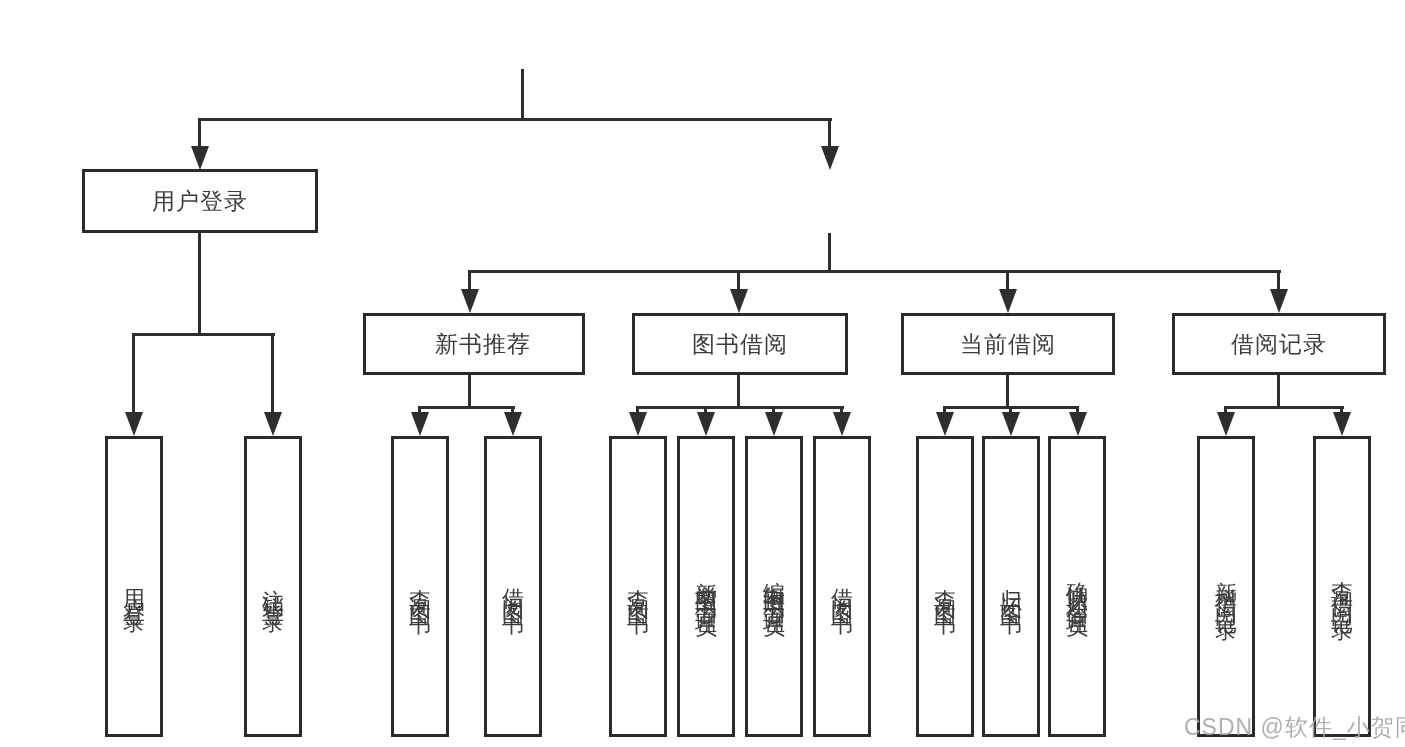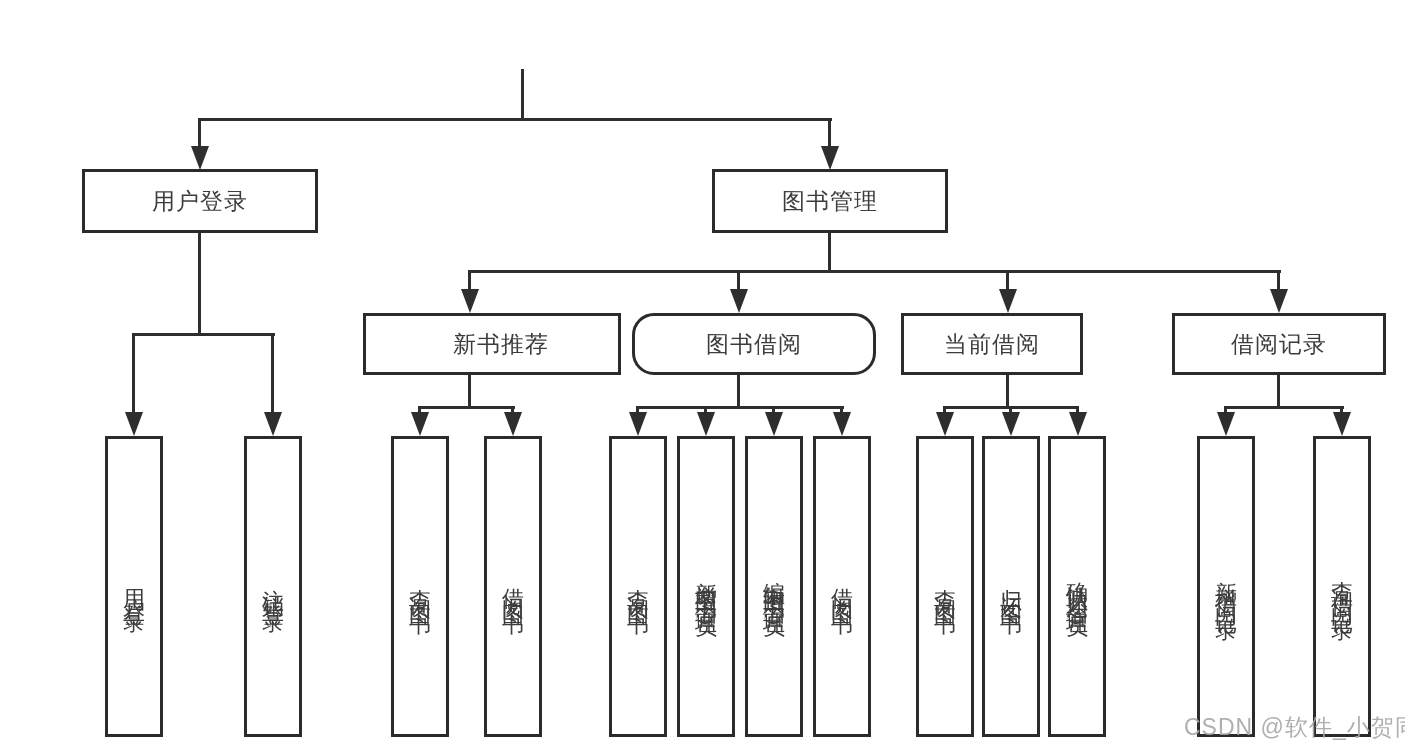--- a/index.html
+++ b/index.html
@@ -61,49 +61,46 @@
   <div class="ln" style="left:521px;top:69px;width:3px;height:52px;"></div>
   <div class="ln" style="left:198px;top:118px;width:634px;height:3px;"></div>
   <div class="ln" style="left:198px;top:118px;width:3px;height:31px;"></div>
   <div class="ar" style="left:191px;top:146px;"></div>
   <div class="ln" style="left:828px;top:118px;width:3px;height:31px;"></div>
   <div class="ar" style="left:821px;top:146px;"></div>
 
   <div class="hbox" style="left:82px;top:169px;width:236px;height:64px;">
     <span>用户登录</span>
   </div>
-  <div class="hbox" style="left:712px;top:169px;width:236px;height:64px;">
-    <span>图书管理</span>
-  </div>
 
   <div class="ln" style="left:198px;top:233px;width:3px;height:102px;"></div>
   <div class="ln" style="left:132px;top:333px;width:143px;height:3px;"></div>
   <div class="ln" style="left:132px;top:333px;width:3px;height:80px;"></div>
   <div class="ar" style="left:125px;top:412px;"></div>
   <div class="ln" style="left:271px;top:333px;width:3px;height:80px;"></div>
   <div class="ar" style="left:264px;top:412px;"></div>
 
   <div class="ln" style="left:828px;top:233px;width:3px;height:39px;"></div>
   <div class="ln" style="left:468px;top:270px;width:813px;height:3px;"></div>
   <div class="ln" style="left:468px;top:270px;width:3px;height:22px;"></div>
   <div class="ar" style="left:461px;top:289px;"></div>
   <div class="ln" style="left:737px;top:270px;width:3px;height:22px;"></div>
   <div class="ar" style="left:730px;top:289px;"></div>
   <div class="ln" style="left:1006px;top:270px;width:3px;height:22px;"></div>
   <div class="ar" style="left:999px;top:289px;"></div>
   <div class="ln" style="left:1277px;top:270px;width:3px;height:22px;"></div>
   <div class="ar" style="left:1270px;top:289px;"></div>
 
-  <div class="hbox" style="left:363px;top:313px;width:258px;height:62px;padding-left:18px;">
+  <div class="hbox" style="left:363px;top:313px;width:222px;height:62px;padding-left:18px;">
     <span>新书推荐</span>
   </div>
-  <div class="hbox" style="left:632px;top:313px;width:244px;height:62px;border-radius:22px;">
+  <div class="hbox" style="left:632px;top:313px;width:216px;height:62px;">
     <span>图书借阅</span>
   </div>
-  <div class="hbox" style="left:901px;top:313px;width:182px;height:62px;justify-content:center;">
+  <div class="hbox" style="left:901px;top:313px;width:214px;height:62px;justify-content:center;">
     <span>当前借阅</span>
   </div>
   <div class="hbox" style="left:1172px;top:313px;width:214px;height:62px;">
     <span>借阅记录</span>
   </div>
 
   <div class="ln" style="left:468px;top:375px;width:3px;height:33px;"></div>
   <div class="ln" style="left:418px;top:406px;width:97px;height:3px;"></div>
   <div class="ln" style="left:418px;top:406px;width:3px;height:9px;"></div>
   <div class="ar" style="left:411px;top:412px;"></div>

